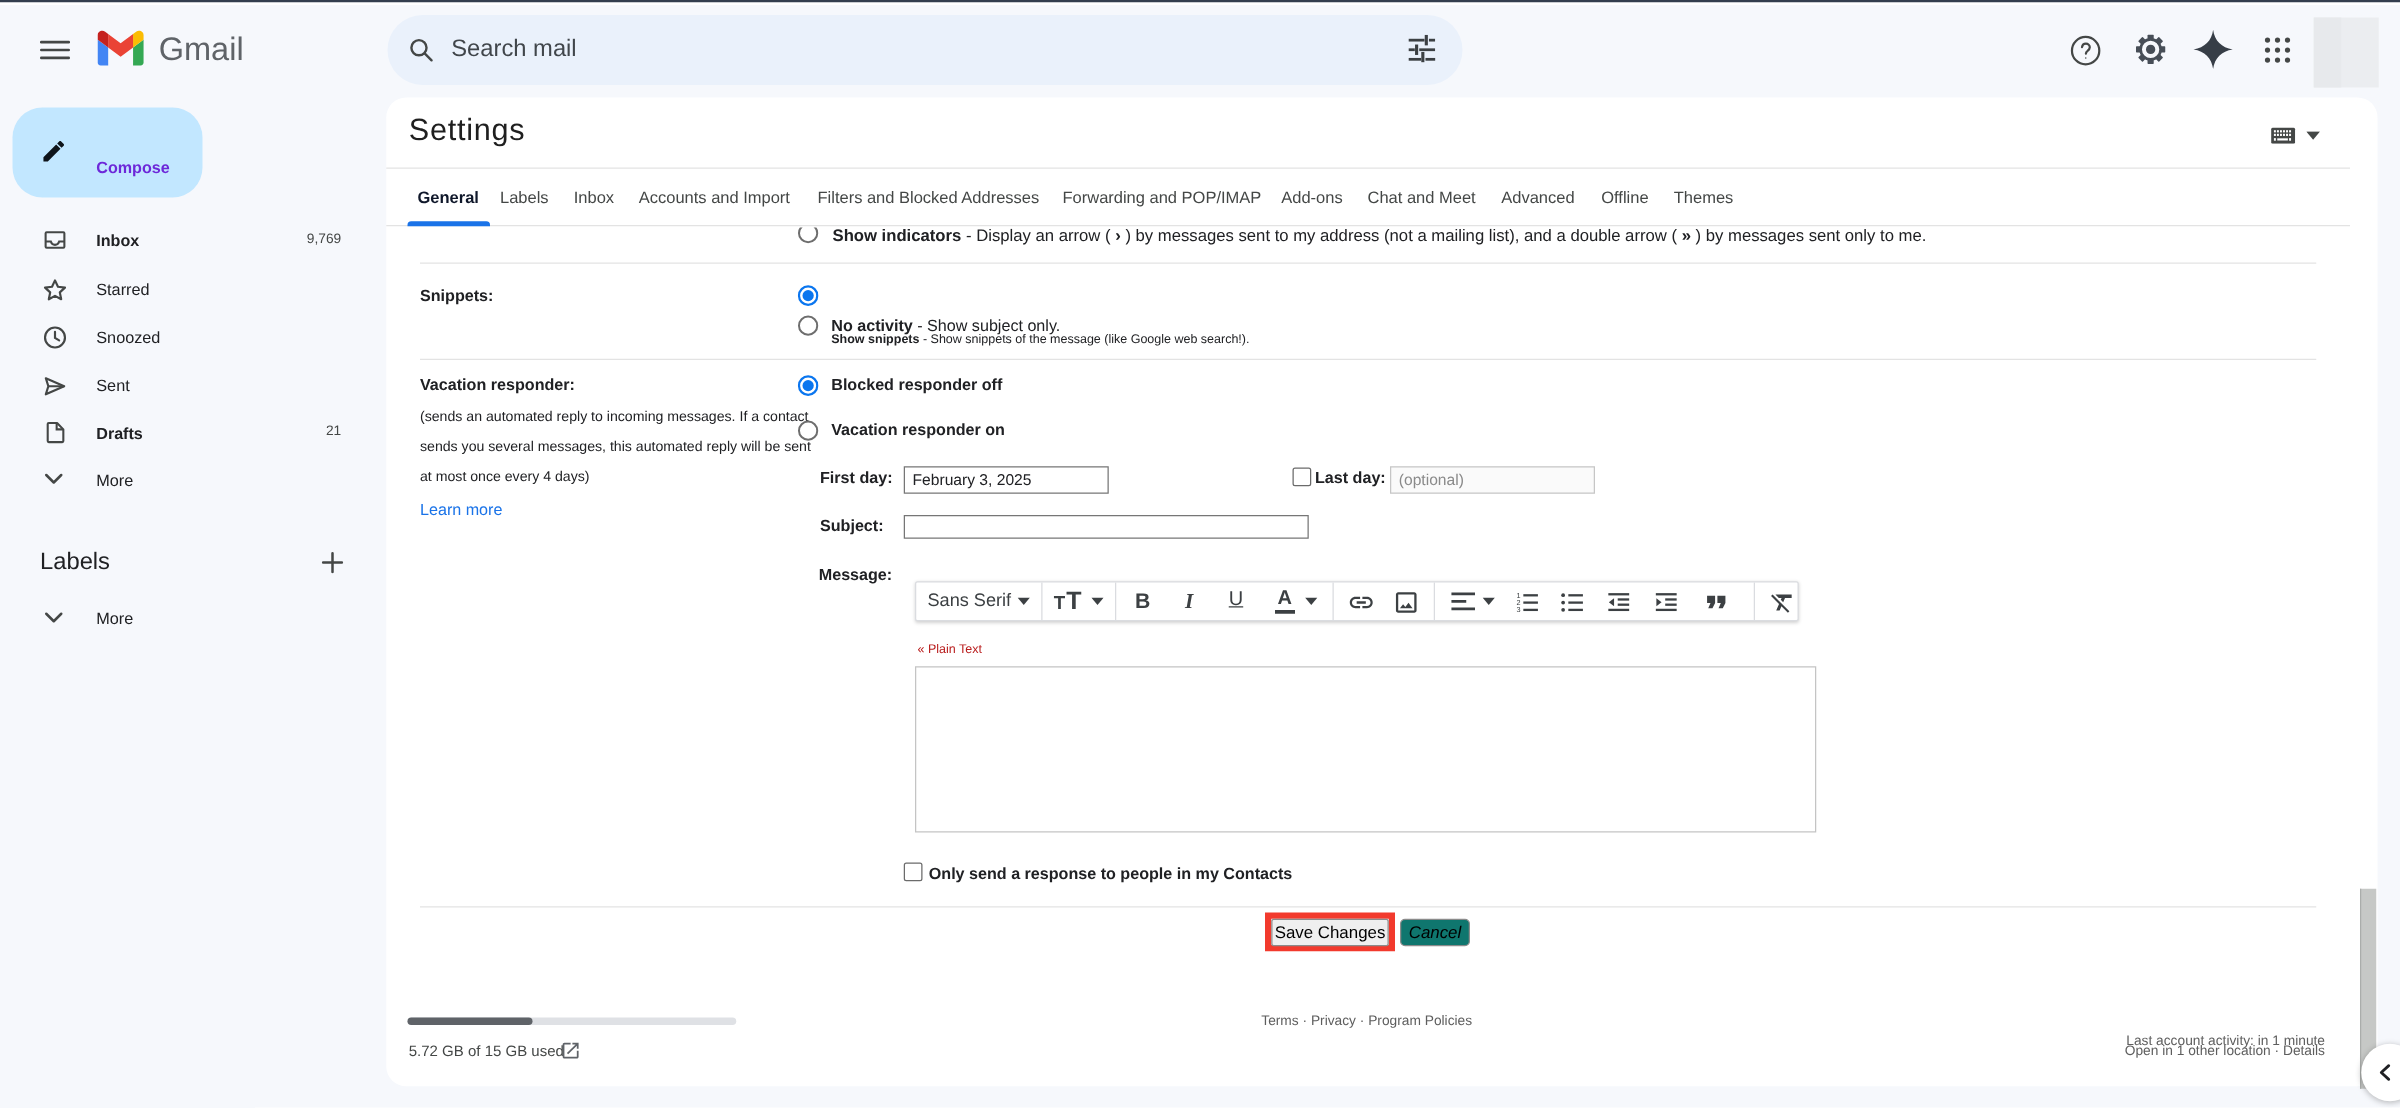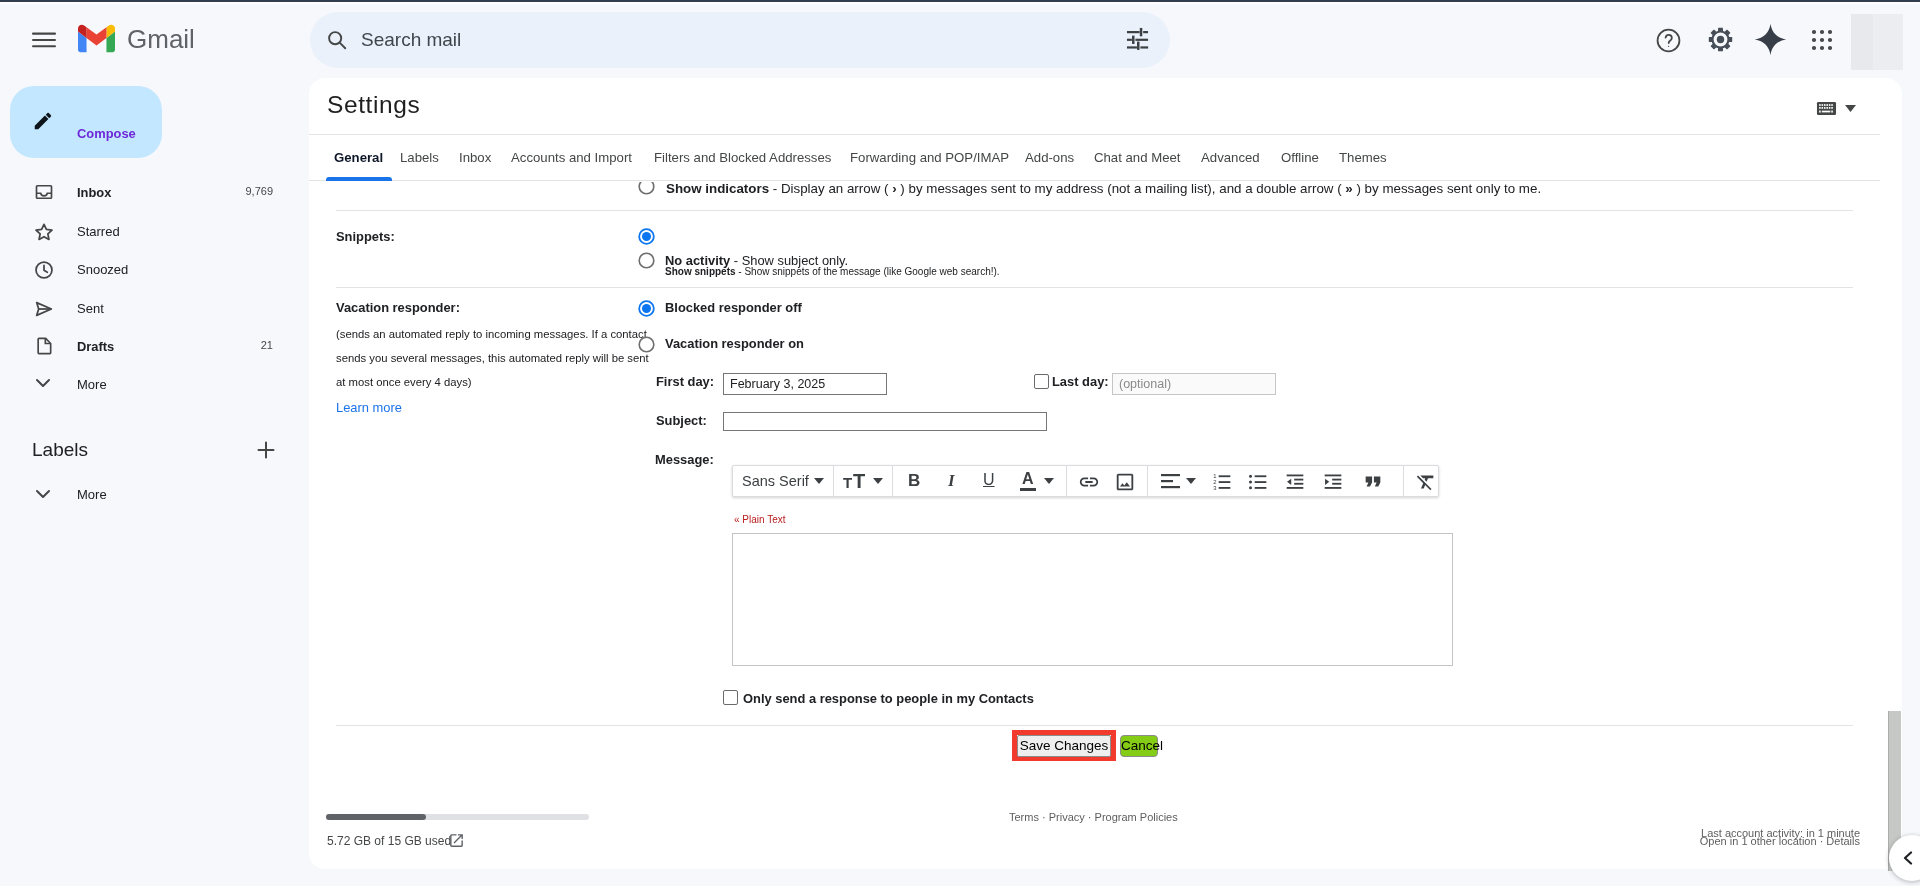--- a/index.html
+++ b/index.html
@@ -328,21 +328,21 @@
 <div class="abs" style="left:734px;top:514px;font-size:10px;color:#b91c1c;">« Plain Text</div>
 <div class="abs" style="left:732px;top:533px;width:721px;height:133px;border:1px solid #c4c4c4;background:#fff;"></div>
 
 <div class="abs" style="left:723px;top:690px;width:15px;height:15px;border:1.6px solid #6b6b6b;border-radius:2px;background:#fff;"></div>
 <div class="abs b" style="left:743px;top:691px;font-size:12.9px;">Only send a response to people in my Contacts</div>
 
 <div class="divider" style="left:336px;top:725px;width:1517px;"></div>
 
 <div class="abs" style="left:1012px;top:730px;width:104px;height:31px;border:5px solid #f23a2d;"></div>
 <div class="abs" style="left:1017px;top:735px;width:94px;height:22px;background:#efefef;border:1px solid #8b8b8b;border-radius:2px;font-size:13.5px;color:#000;text-align:center;line-height:19px;white-space:nowrap;">Save Changes</div>
-<div class="abs" style="left:1120px;top:735px;width:38px;height:22px;background:#84cc16;border:1px solid #8b8b8b;border-radius:4px;font-size:13.5px;color:#000;text-align:center;line-height:19px;">Cancel</div>
+<div class="abs" style="left:1120px;top:735px;width:56px;height:22px;background:#0f766e;border:1px solid #8b8b8b;border-radius:4px;font-size:13.5px;color:#000;text-align:center;line-height:19px;font-style:italic;">Cancel</div>
 
 <div class="abs" style="left:326px;top:814px;width:263px;height:6px;border-radius:3px;background:#dfe1e5;"></div>
 <div class="abs" style="left:326px;top:814px;width:100px;height:6px;border-radius:3px;background:#5f6368;"></div>
 <div class="abs" style="left:327px;top:834px;font-size:12px;color:#444746;">5.72 GB of 15 GB used</div>
 <svg class="abs" style="left:448px;top:832px;" width="17" height="17" viewBox="0 0 24 24" fill="#5f6368">
   <path d="M19 19H5V5h7V3H5c-1.1 0-2 .9-2 2v14c0 1.1.9 2 2 2h14c1.1 0 2-.9 2-2v-7h-2v7zM14 3v2h3.6l-9.8 9.8 1.4 1.4L19 6.4V10h2V3h-7z"></path>
 </svg>
 <div class="abs" style="left:1009px;top:811px;font-size:11px;color:#5e5e5e;">Terms · Privacy · Program Policies</div>
 <div class="abs" style="left:1660px;top:811px;width:200px;text-align:right;font-size:11px;color:#5e5e5e;margin-top:16px;">Last account activity: in 1 minute</div>
 <div class="abs" style="left:1640px;top:835px;width:220px;text-align:right;font-size:11px;color:#5e5e5e;">Open in 1 other location · Details</div>

